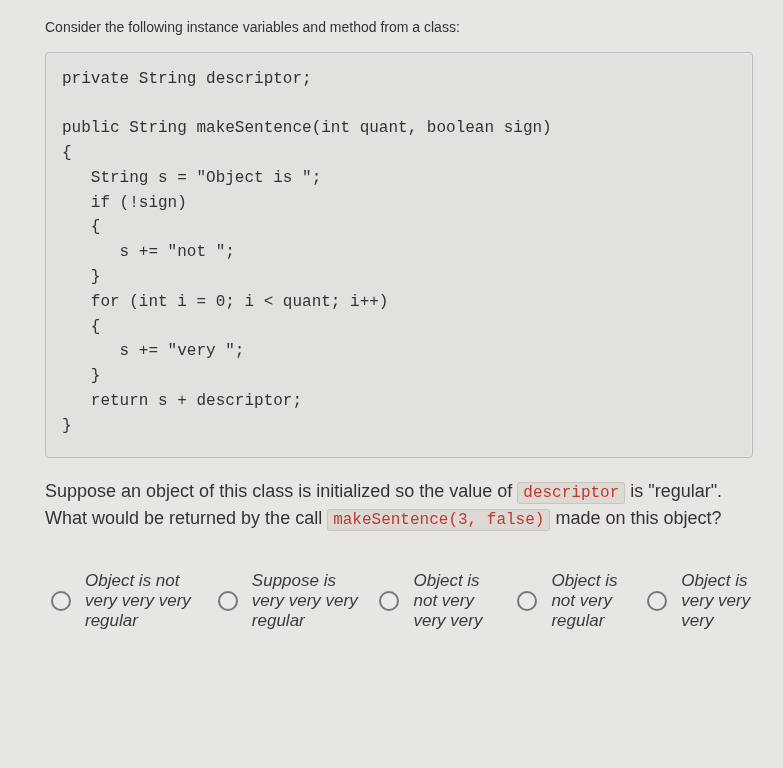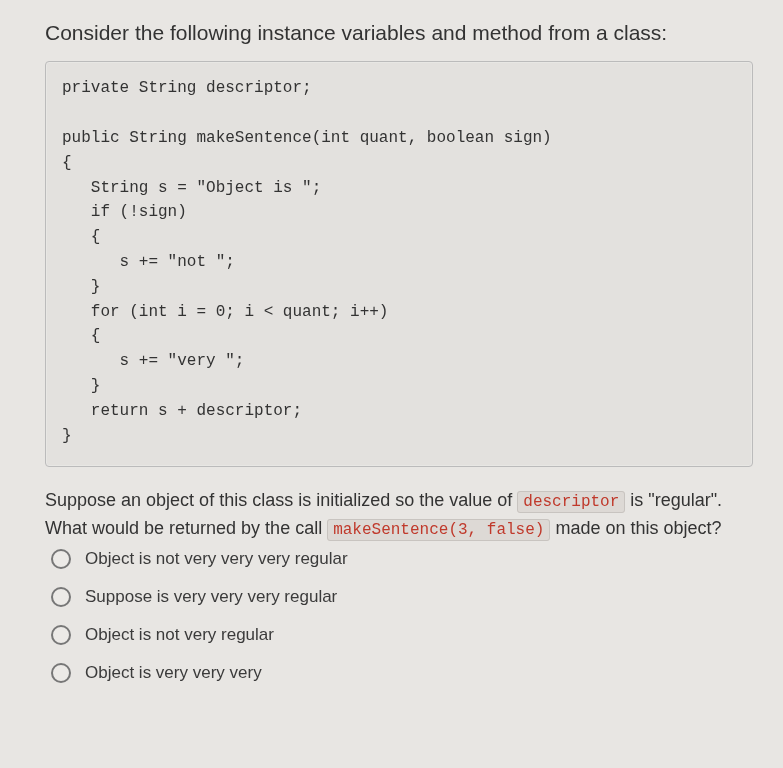--- a/index.html
+++ b/index.html
@@ -6,21 +6,21 @@
   body {
     width: 783px;
     height: 768px;
     background: #e8e6e3;
     font-family: Arial, Helvetica, sans-serif;
     color: #2a2a2a;
     padding: 18px 30px 0 45px;
     overflow: hidden;
   }
   .question-prompt {
-    font-size: 21px;
+    font-size: 14px;
     color: #333;
     margin-bottom: 14px;
     line-height: 1.4;
   }
   .code-box {
     border: 1px solid #bbb;
     border-radius: 4px;
     background: #e3e1de;
     padding: 14px 32px 18px 16px;
     font-family: "Courier New", Courier, monospace;
@@ -28,32 +28,32 @@
     line-height: 1.55;
     white-space: pre;
     color: #333;
     margin-bottom: 20px;
     box-shadow: inset 0 0 0 1px rgba(255,255,255,0.2);
   }
   .post-text {
     font-size: 18px;
     color: #333;
     line-height: 1.55;
-    margin-bottom: 6px;
+    margin-bottom: 38px;
   }
   .inline-code {
     font-family: "Courier New", Courier, monospace;
     background: #ddd9d5;
     border: 1px solid #c8c4c0;
     border-radius: 3px;
     padding: 1px 5px;
     font-size: 16px;
     color: #c0392b;
   }
-  .options { display: flex; flex-direction: column; gap: 18px; padding-left: 6px; }
+  .options { display: flex; flex-direction: row; gap: 18px; padding-left: 6px; font-style: italic; }
   .option-row { display: flex; align-items: center; gap: 14px; }
   .radio {
     width: 20px; height: 20px; border: 2px solid #777; border-radius: 50%;
     flex: 0 0 20px; background: #eceae7;
   }
   .option-label { font-size: 17px; color: #3b3b3b; }
 </style>
 </head>
 <body>
 
@@ -83,19 +83,23 @@
   <div class="option-row">
     <div class="radio"></div>
     <div class="option-label">Object is not very very very regular</div>
   </div>
   <div class="option-row">
     <div class="radio"></div>
     <div class="option-label">Suppose is very very very regular</div>
   </div>
   <div class="option-row">
     <div class="radio"></div>
+    <div class="option-label">Object is not very very very</div>
+  </div>
+  <div class="option-row">
+    <div class="radio"></div>
     <div class="option-label">Object is not very regular</div>
   </div>
   <div class="option-row">
     <div class="radio"></div>
     <div class="option-label">Object is very very very</div>
   </div>
 </div>
 
 </body></html>

